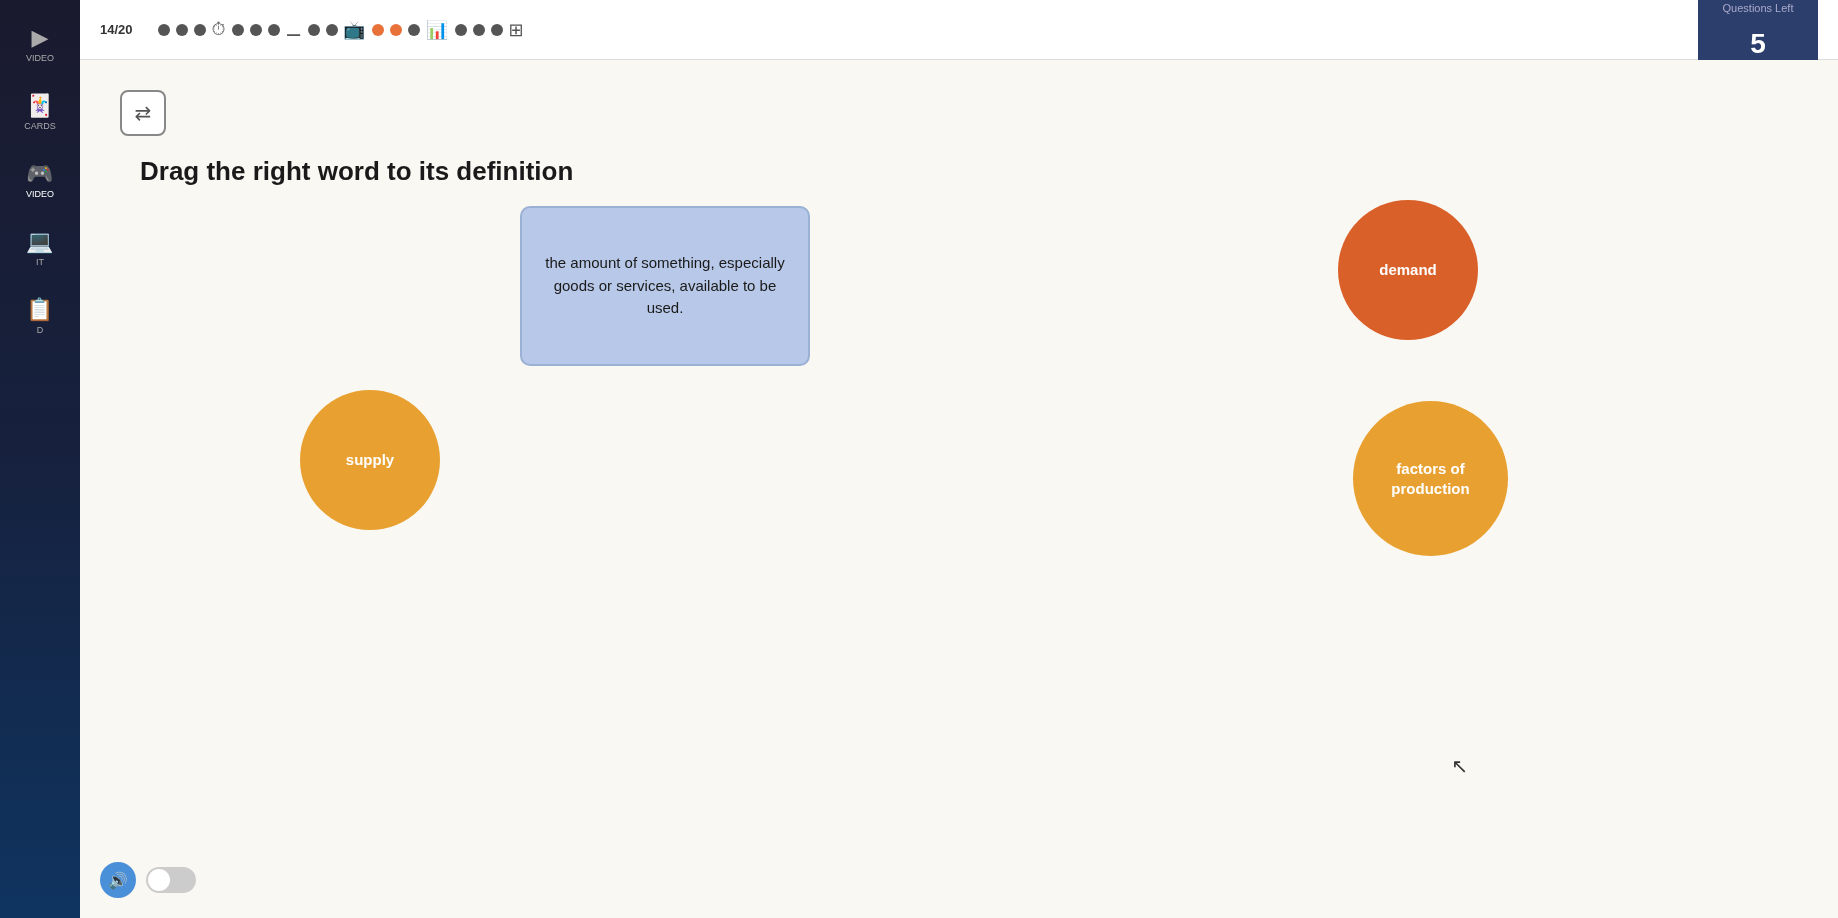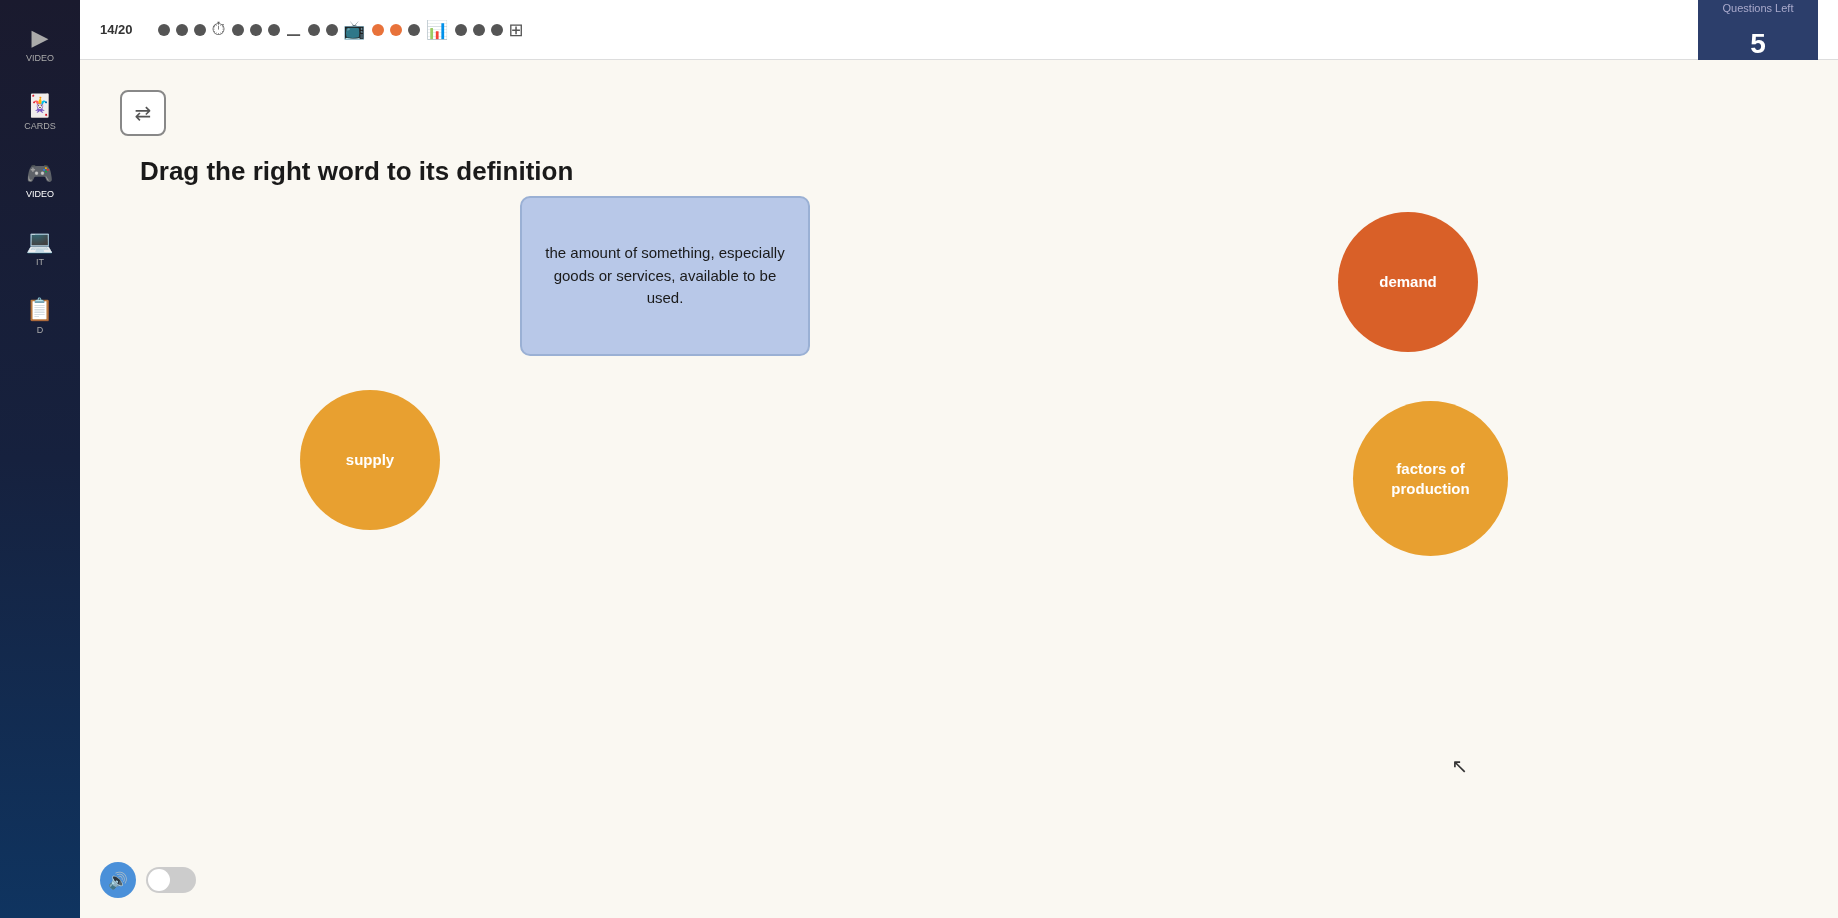--- a/index.html
+++ b/index.html
@@ -145,21 +145,21 @@
       font-weight: bold;
       color: #1a1a1a;
       margin-bottom: 28px;
       margin-left: 20px;
     }
 
     
     .definition-box {
       position: absolute;
       left: 440px;
-      top: 136px;
+      top: 146px;
       width: 290px;
       min-height: 160px;
       background: #b8c8e8;
       border-radius: 10px;
       padding: 20px;
       display: flex;
       align-items: center;
       justify-content: center;
       text-align: center;
       font-size: 15px;
@@ -191,21 +191,21 @@
       background: #e8a030;
       left: 220px;
       top: 330px;
     }
 
     .bubble-demand {
       width: 140px;
       height: 140px;
       background: #d96028;
       right: 360px;
-      top: 152px;
+      top: 140px;
     }
 
     .bubble-factors {
       width: 155px;
       height: 155px;
       background: #e8a030;
       right: 330px;
       top: 341px;
     }
 

